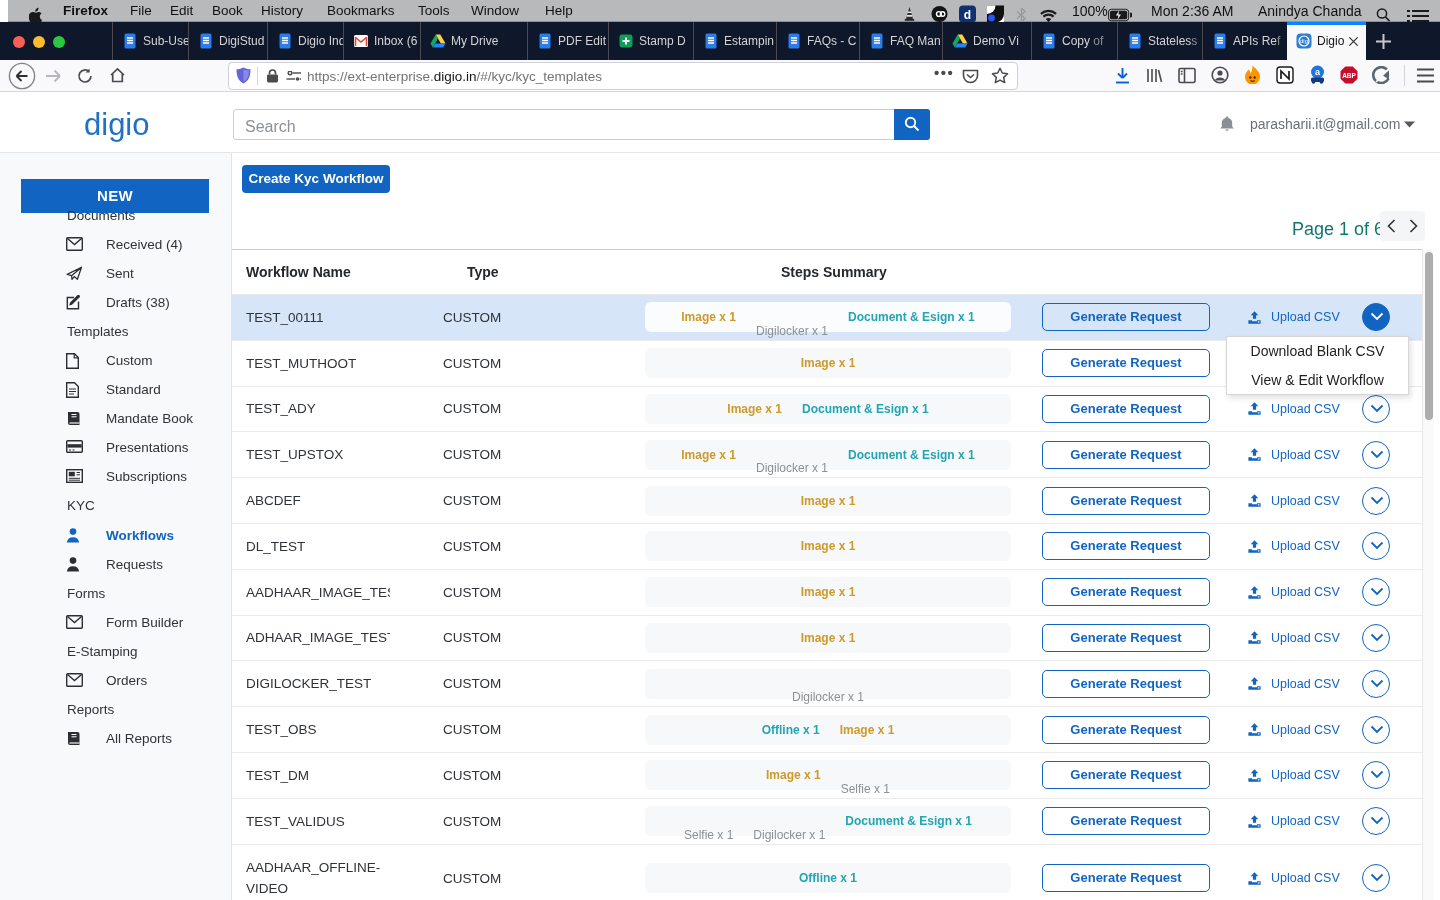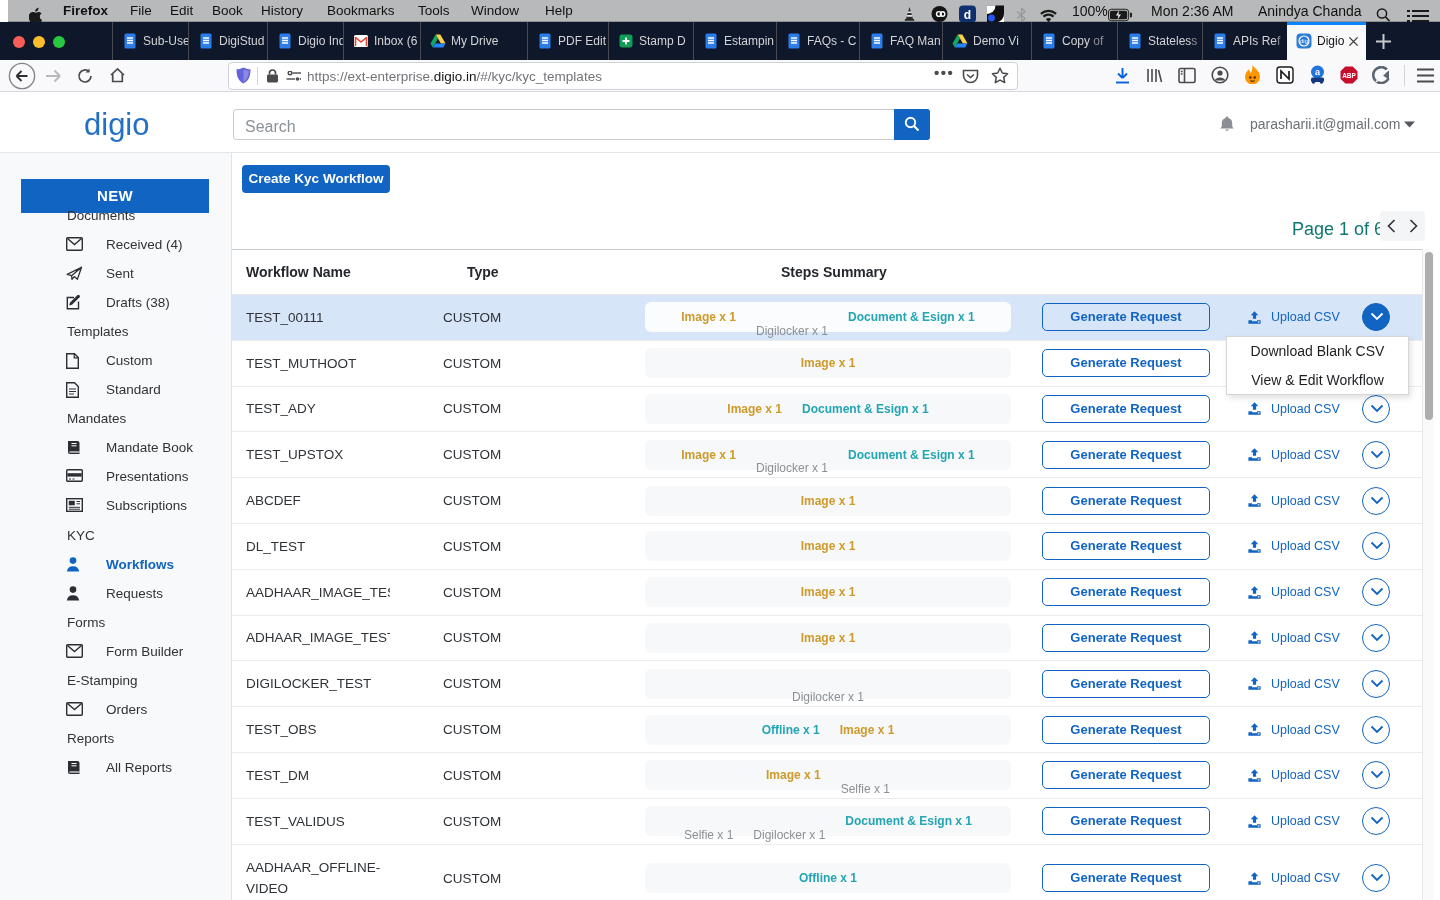--- a/index.html
+++ b/index.html
@@ -371,21 +371,20 @@
         </svg>Drafts (38)</div>
     <div class="shead">Templates</div>
     <div class="sitem"><svg width="13" height="16" viewBox="0 0 13 16">
           <path d="M0.7 0.7 H8.5 L12.3 4.5 V15.3 H0.7Z" fill="none" stroke="#2b2f33" stroke-width="1.4"></path>
           <path d="M8.2 0.7 V4.8 H12.3" fill="none" stroke="#2b2f33" stroke-width="1.2"></path>
         </svg>Custom</div>
     <div class="sitem"><svg width="13" height="16" viewBox="0 0 13 16">
           <path d="M0.7 0.7 H8.5 L12.3 4.5 V15.3 H0.7Z" fill="none" stroke="#2b2f33" stroke-width="1.4"></path>
           <path d="M3 7 h7 M3 9.5 h7 M3 12 h5" stroke="#2b2f33" stroke-width="1.1"></path>
         </svg>Standard</div>
-    <div class="shead">Mandates</div>
     <div class="sitem"><svg width="15" height="15" viewBox="0 0 15 15">
           <path d="M2 1 h9.5 a2 2 0 0 1 2 2 v11 H4 a2 2 0 0 1 -2-2Z" fill="#2b2f33"></path>
           <path d="M3.5 12 h10" stroke="#fff" stroke-width="1.1"></path>
           <path d="M5.5 3.5 h5 M5.5 5.8 h5" stroke="#fff" stroke-width="1"></path>
         </svg>Mandate Book</div>
     <div class="sitem"><svg width="17" height="13" viewBox="0 0 17 13">
           <rect x="0.7" y="0.7" width="15.6" height="11.6" rx="1" fill="none" stroke="#2b2f33" stroke-width="1.4"></rect>
           <rect x="1.4" y="4.2" width="14.2" height="3.4" fill="#2b2f33"></rect>
           <path d="M3 10 h2 M6.5 10 h2" stroke="#2b2f33" stroke-width="1.2"></path>
         </svg>Presentations</div>

